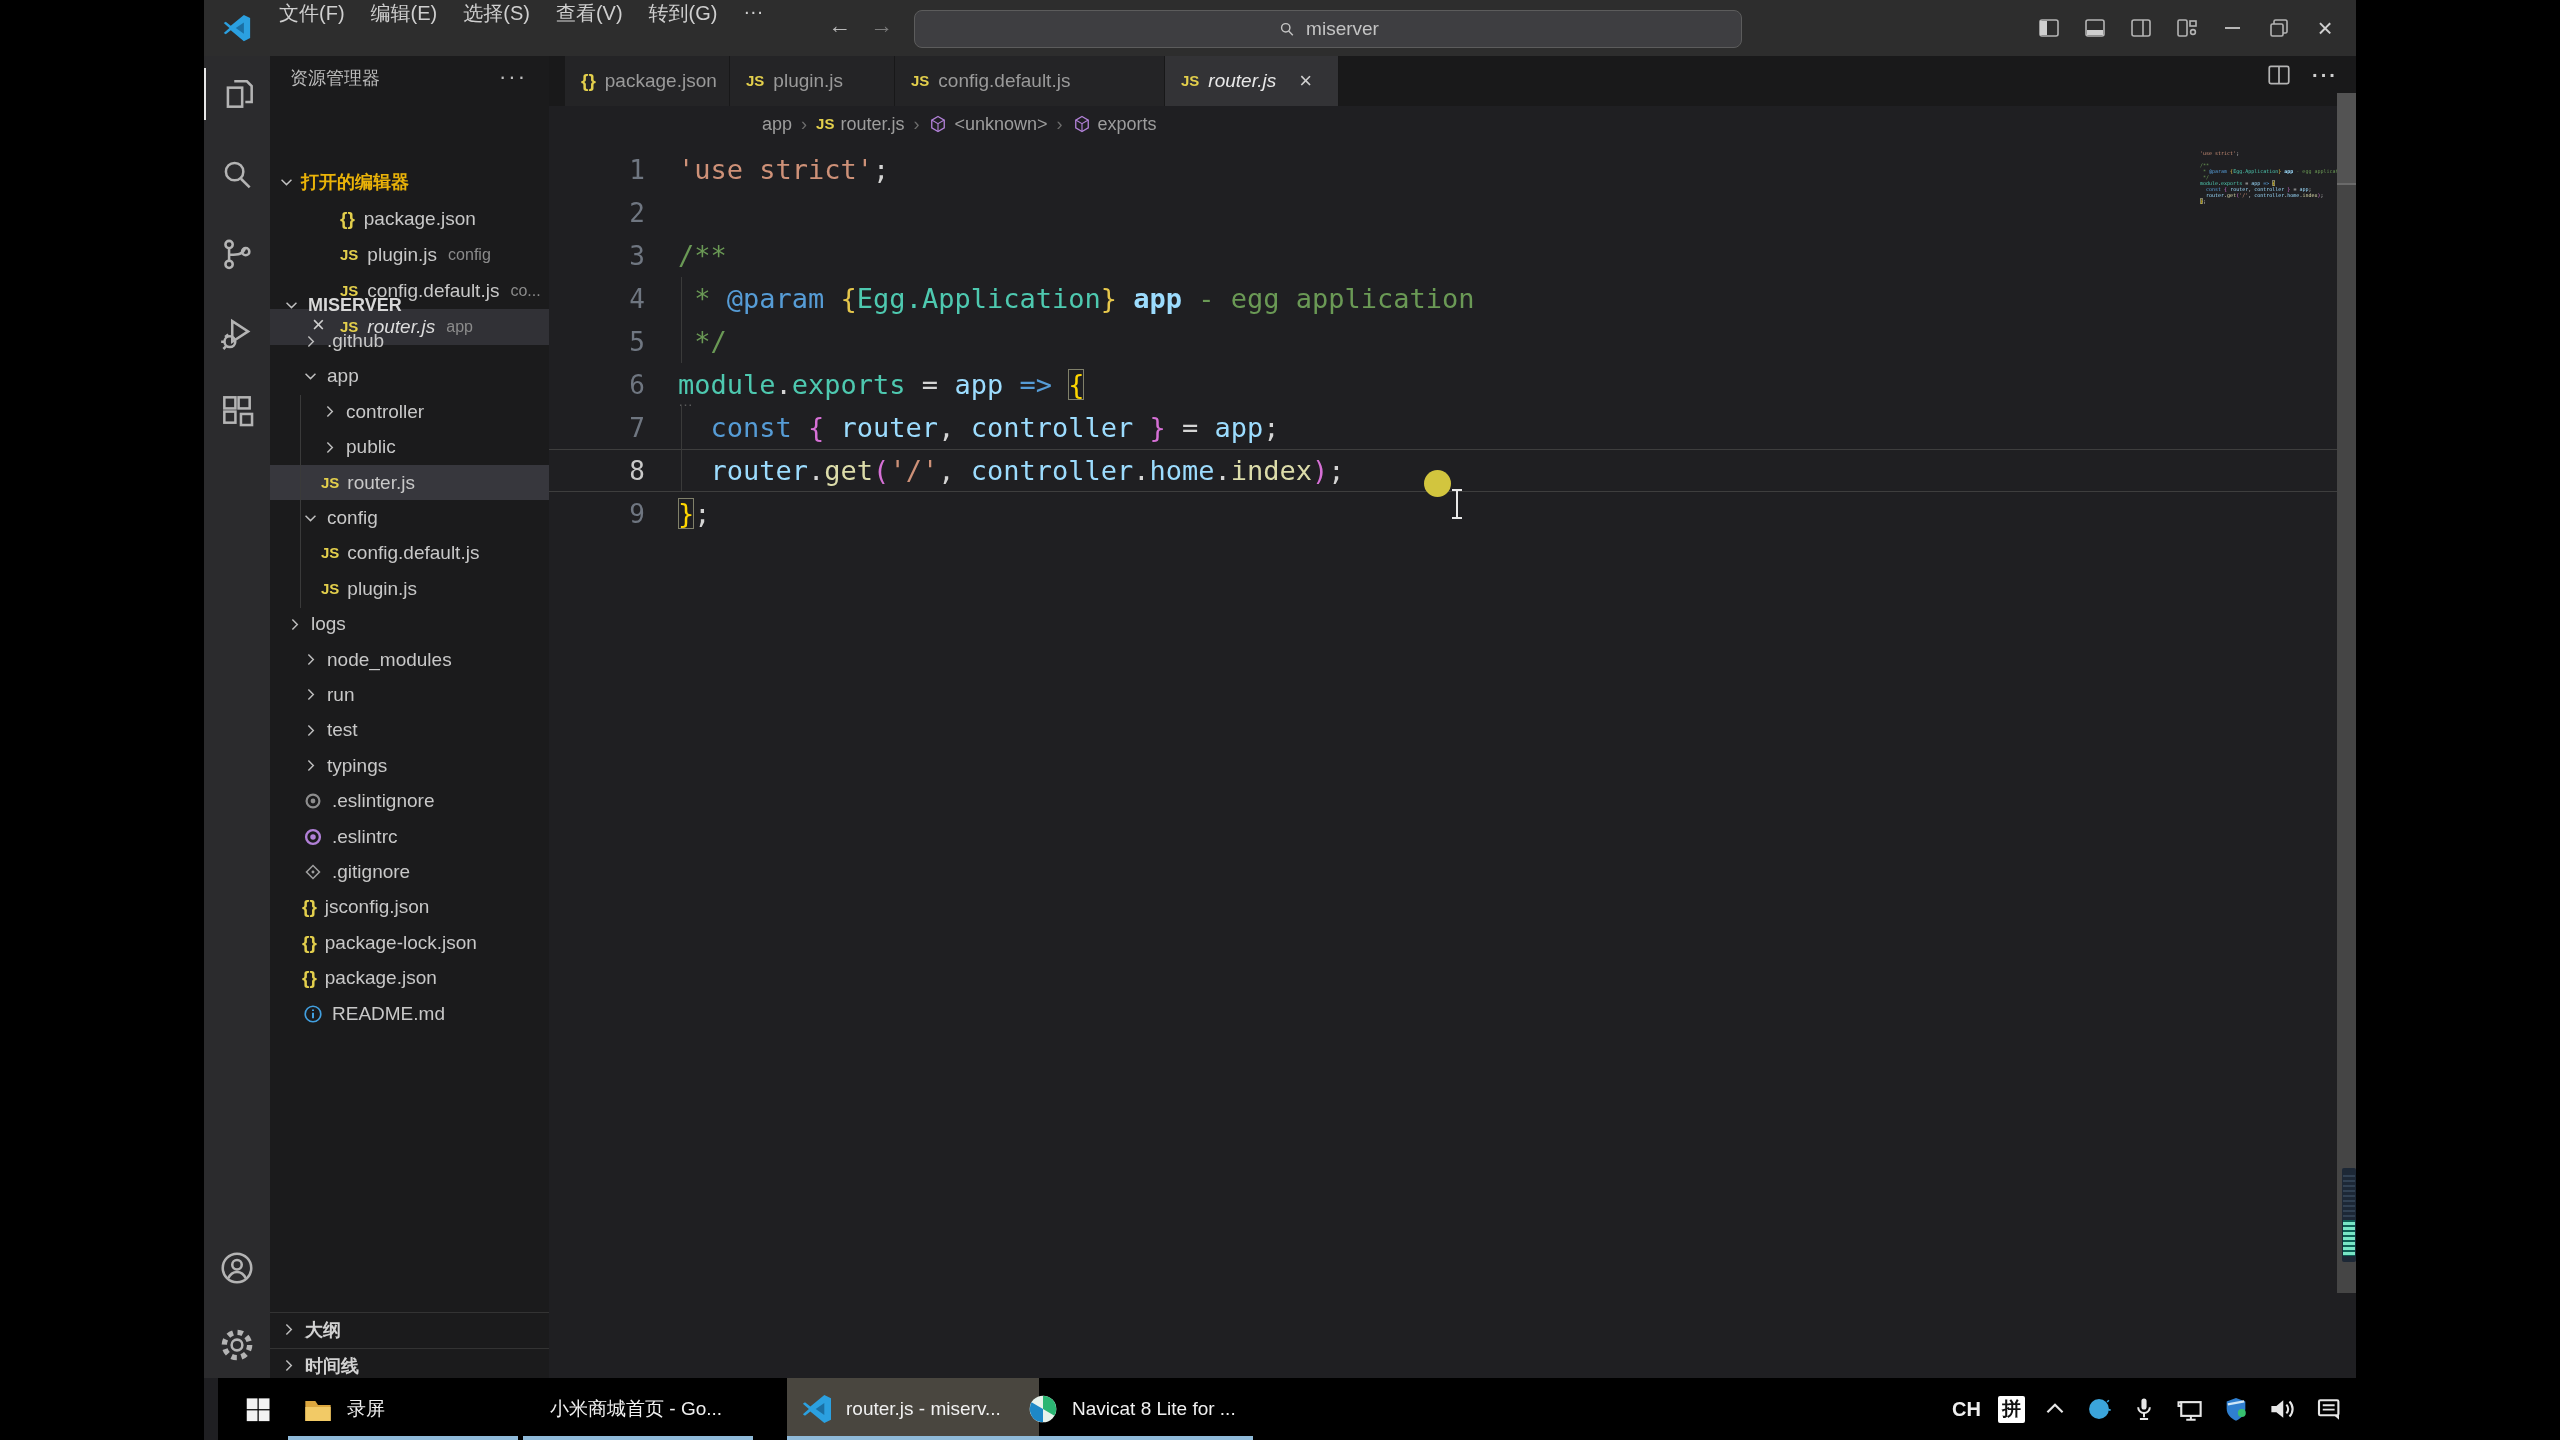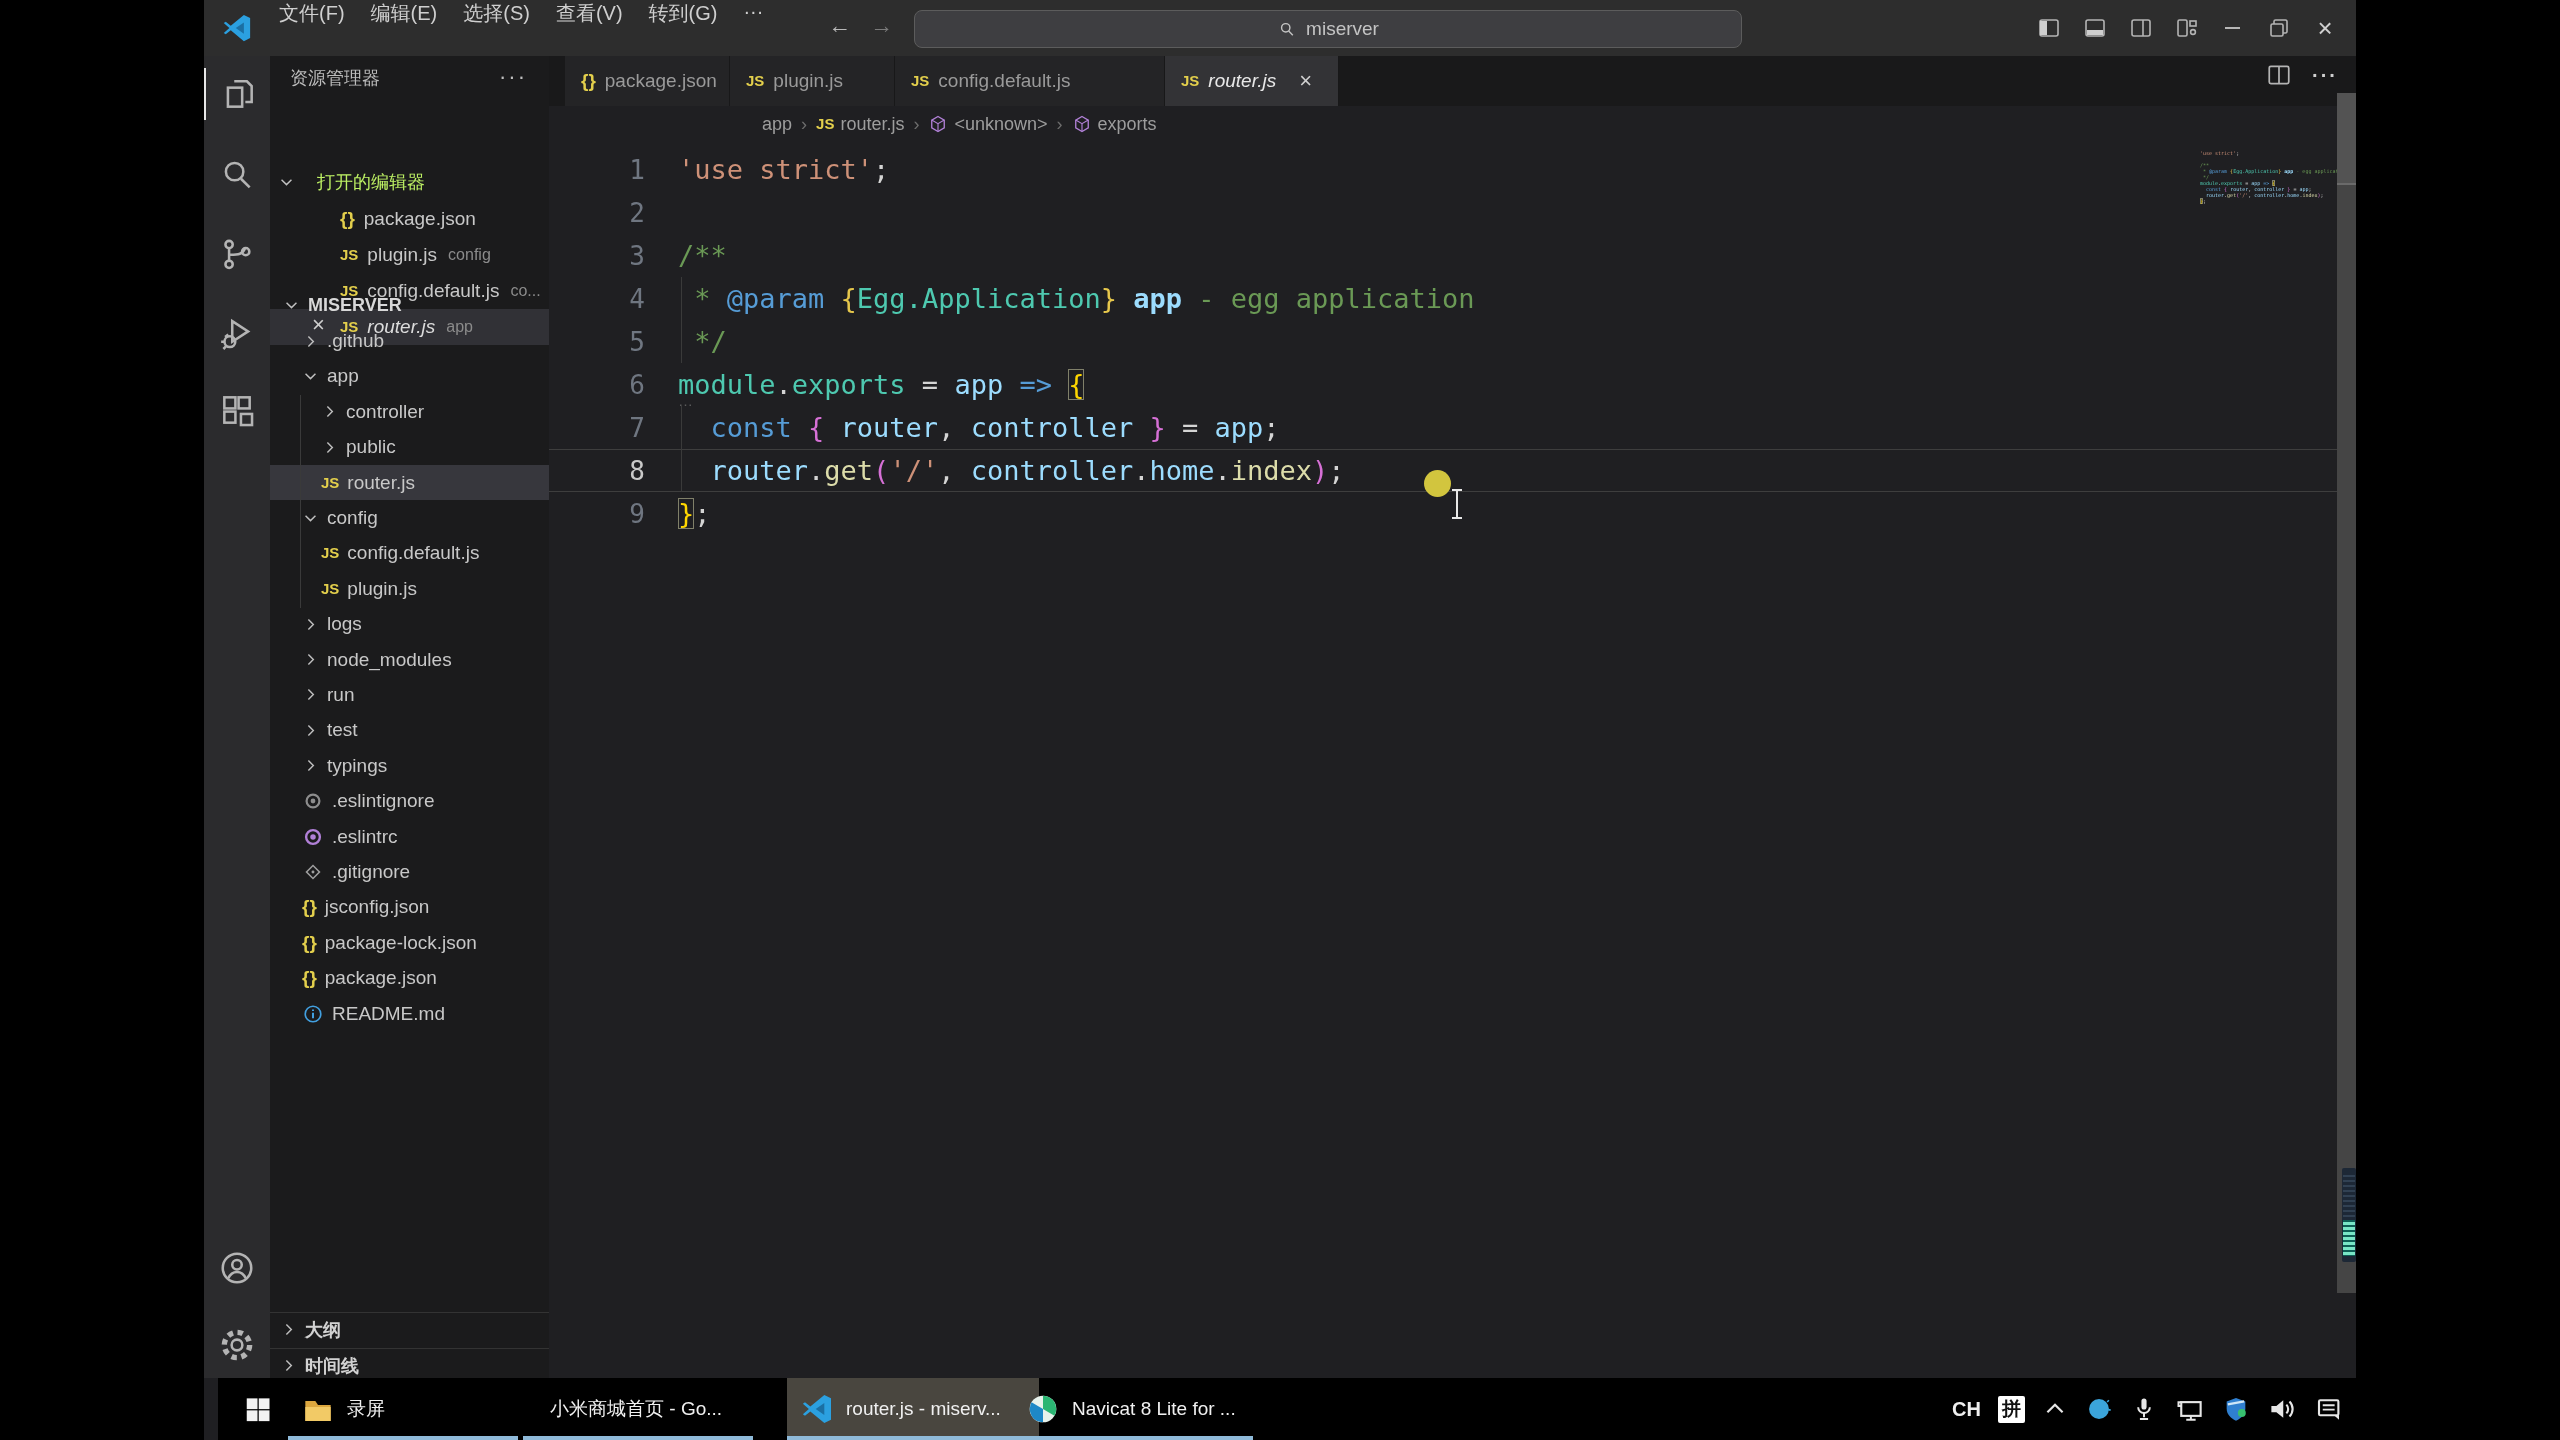--- a/index.html
+++ b/index.html
@@ -26,21 +26,21 @@
   .activitybar{position:absolute;left:0;top:56px;width:66px;height:1322px;background:#2b2b2d;}
   .ab-item{position:absolute;left:0;width:66px;height:52px;display:flex;align-items:center;justify-content:center;}
   .ab-item.active{border-left:2px solid #e7e7e7;}
 
   
   .sidebar{position:absolute;left:66px;top:56px;width:279px;height:1322px;background:#1b1b1c;border-right:1px solid #161616;}
   .sb-title{position:absolute;left:0;top:0;width:100%;height:44px;display:flex;align-items:center;}
   .sb-title-label{margin-left:20px;font-size:18px;color:#bcbcbc;}
   .sb-title-dots{position:absolute;right:22px;top:8px;font-size:22px;color:#c0c0c0;letter-spacing:2px;}
   .sb-section{position:absolute;left:0;width:100%;height:34px;display:flex;align-items:center;gap:6px;padding-left:8px;box-sizing:border-box;}
-  .sb-section .slabel{font-size:18px;font-weight:normal;color:#bef264;margin-left:16px;}
+  .sb-section .slabel{font-size:18px;font-weight:bold;color:#eab308;}
   .oe-row{position:absolute;left:0;width:100%;height:36px;display:flex;align-items:center;gap:9px;
           padding-left:70px;box-sizing:border-box;}
   .oe-row .flabel{font-size:19px;color:#c8c8c8;white-space:nowrap;}
   .oe-row .fdesc{font-size:16px;color:#8b8b8b;margin-left:2px;white-space:nowrap;}
   .oe-row.active{background:#313136;}
   .oe-row.active .flabel{font-style:italic;color:#dcdcdc;}
   .oe-close{position:absolute;left:42px;top:3px;font-size:22px;color:#cfcfcf;}
   .tree{position:absolute;left:0;top:232px;width:100%;}
   .trow{position:relative;height:35.4px;display:flex;align-items:center;gap:8px;box-sizing:border-box;}
   .trow .tlabel{font-size:19px;color:#c8c8c8;white-space:nowrap;}
@@ -373,21 +373,21 @@
             <b class="jsb">JS</b>
           </span>
           <span class="tlabel">config.default.js</span>
         </div>
         <div class="trow" style="padding-left: 51px;">
           <span class="ic">
             <b class="jsb">JS</b>
           </span>
           <span class="tlabel">plugin.js</span>
         </div>
-        <div class="trow" style="padding-left: 32px;">
+        <div class="trow" style="padding-left: 16px;">
           <span class="ic">
             <svg width="17" height="17" viewBox="0 0 24 24" fill="none">
               <path d="M9 5l7 7-7 7" stroke="#c0c0c0" stroke-width="2" fill="none"></path>
             </svg>
           </span>
           <span class="tlabel">logs</span>
         </div>
         <div class="trow" style="padding-left: 32px;">
           <span class="ic">
             <svg width="17" height="17" viewBox="0 0 24 24" fill="none">

